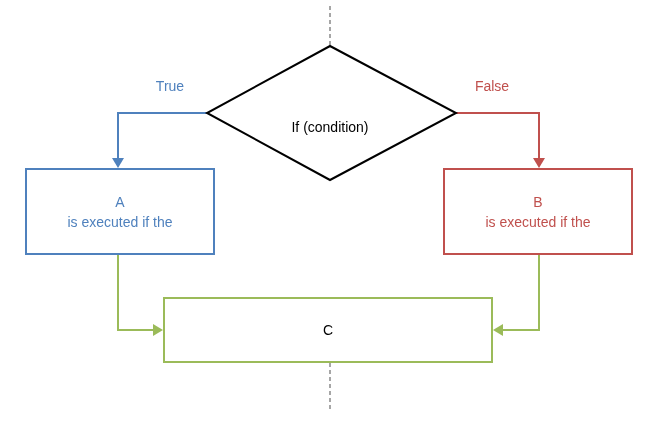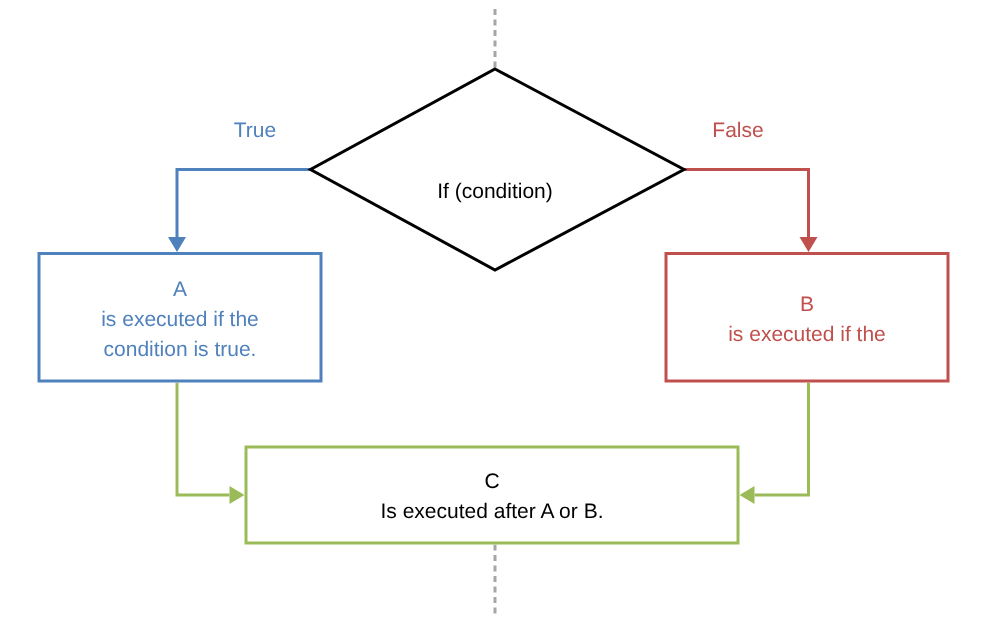--- a/index.html
+++ b/index.html
@@ -77,26 +77,24 @@
   </svg>
 
   <div class="diamond-label">If (condition)</div>
 
   <div class="branch-label branch-true">True</div>
   <div class="branch-label branch-false">False</div>
 
   <div class="box box-a">
     <div>A</div>
     <div>is executed if the</div>
-    <div>condition is true.</div>
   </div>
 
   <div class="box box-b">
     <div>B</div>
     <div>is executed if the</div>
   </div>
 
   <div class="box box-c">
     <div>C</div>
-    <div>Is executed after A or B.</div>
   </div>
 
 </div>
 
 </body></html>

